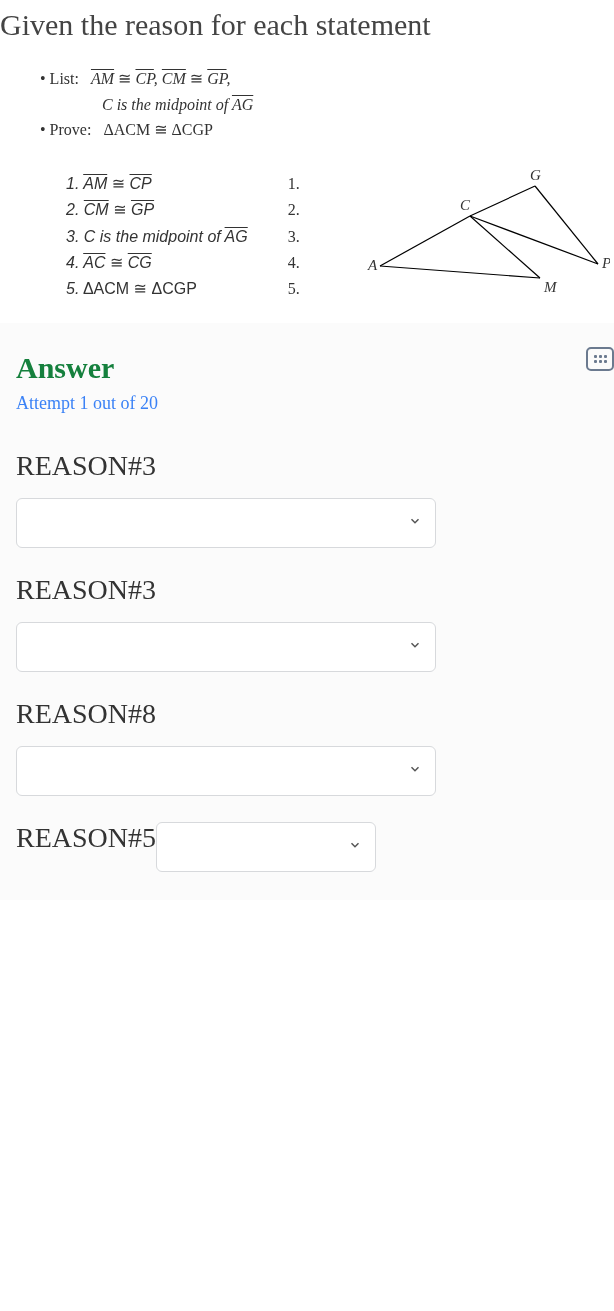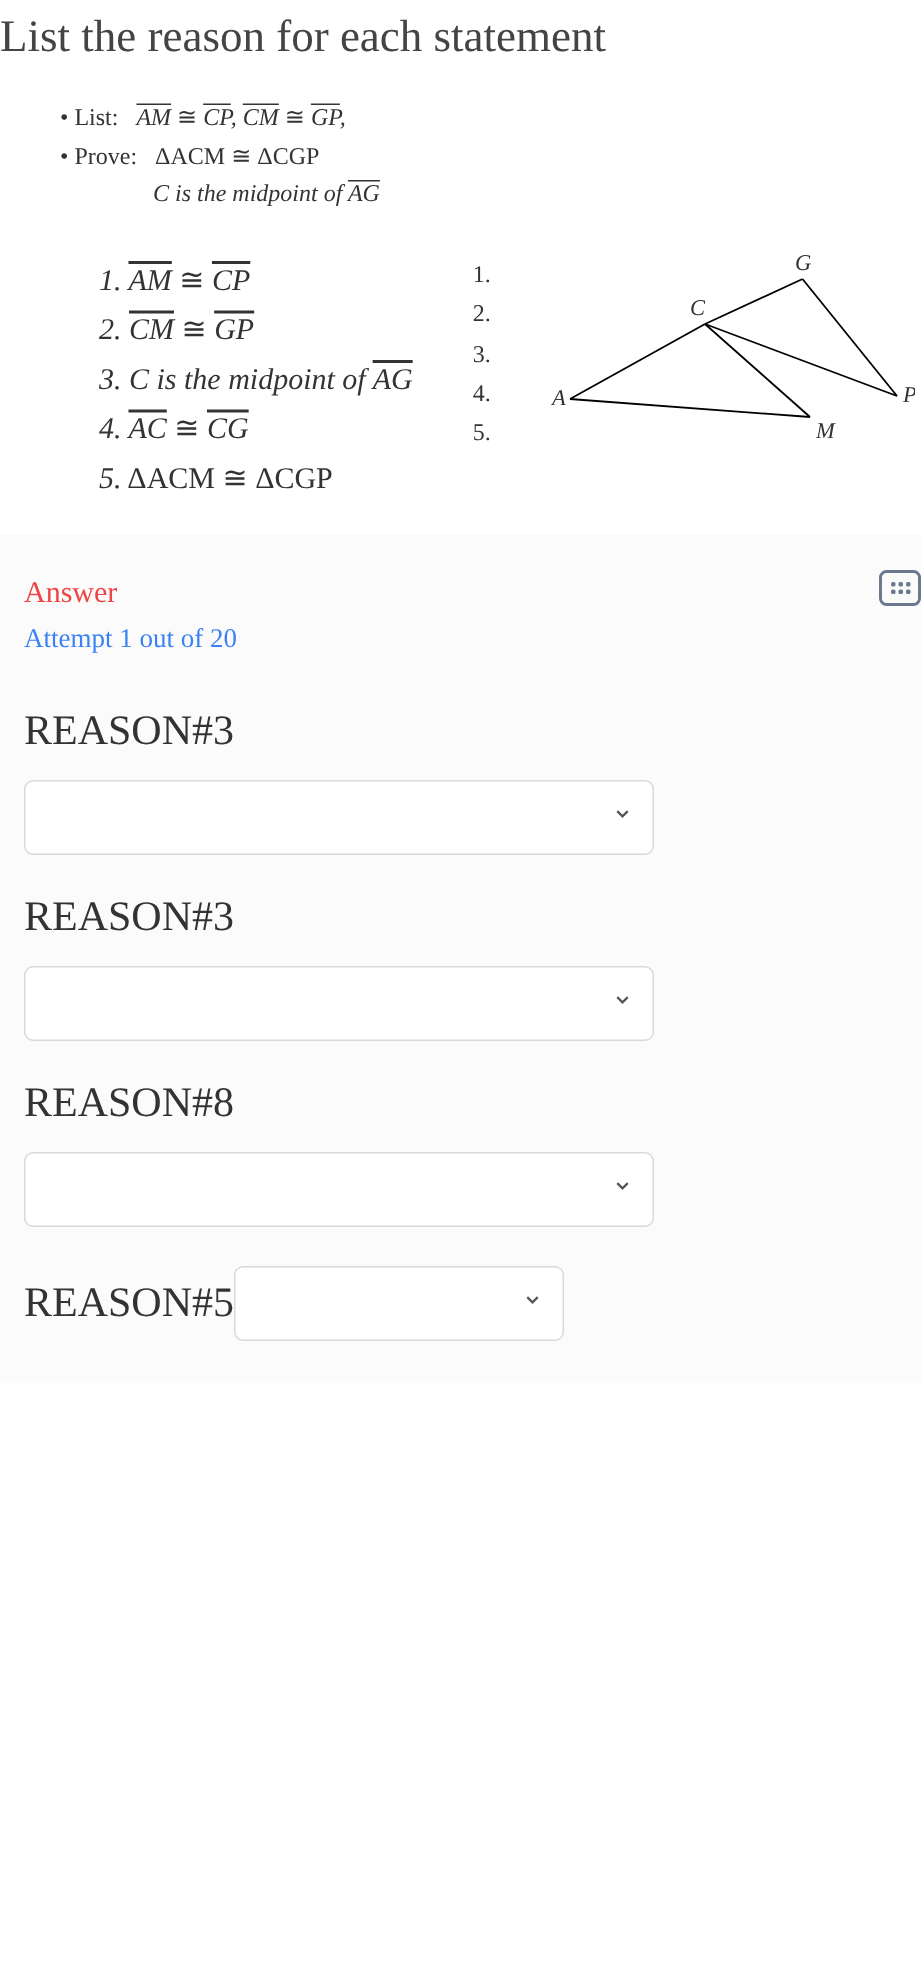--- a/index.html
+++ b/index.html
@@ -25,23 +25,23 @@
     font-style: italic;
     font-size: 16px;
     line-height: 1.6;
     margin-bottom: 28px;
   }
   .gp-row { display: flex; }
   .gp-label { font-style: normal; }
   .ovl { text-decoration: overline; font-style: italic; }
   .problem-body { display: flex; gap: 40px; }
   .statements {
-    font-family: Liberation Serif, serif;
+    font-family: Liberation Sans, sans-serif;
     font-style: italic;
-    font-size: 20px;
+    font-size: 16px;
     line-height: 1.65;
   }
   .statements .row { white-space: nowrap; }
   .numcol {
     font-style: normal;
     font-size: 16px;
     line-height: 1.65;
   }
   .diagram {
     position: absolute;
@@ -59,23 +59,23 @@
     padding: 28px 16px 28px 16px;
     position: relative;
   }
   .answer-head-row {
     display: flex;
     justify-content: space-between;
     align-items: center;
   }
   .answer-heading {
     font-family: Georgia, serif;
-    font-weight: normal;
-    font-size: 20px;
-    color: #ef4444;
+    font-weight: bold;
+    font-size: 30px;
+    color: #15803d;
   }
   .attempt {
     font-family: Georgia, serif;
     color: #3b82f6;
     font-size: 18px;
     margin-top: 8px;
     margin-bottom: 36px;
   }
   .reason-block { margin-bottom: 26px; }
   .reason-label {
@@ -103,21 +103,21 @@
   .chevron {
     position: absolute;
     right: 14px;
     top: 50%;
     transform: translateY(-50%);
     pointer-events: none;
     color: #555;
   }
   .inline-row {
     display: flex;
-    align-items: center;
+    align-items: flex-start;
   }
   .inline-row .reason-label { margin-bottom: 0; }
   .inline-row .select-wrap { width: 220px; }
   .keypad-icon {
     position: absolute;
     right: 0;
     top: 24px;
     width: 28px;
     height: 24px;
     border: 2px solid #6b7a8f;
@@ -133,37 +133,37 @@
     gap: 2px;
   }
   .keypad-icon .dots span {
     width: 3px; height: 3px; background: #6b7a8f; border-radius: 1px;
   }
   .upright { font-style: normal; }
 </style>
 </head>
 <body>
 
-<div class="title">List the reason for each statement</div>
+<div class="title">Given the reason for each statement</div>
 
 <div class="problem">
   <div style="position:relative;">
     <div class="given-prove">
       <div class="gp-row">
         <span class="gp-label">•&nbsp;<span>List:</span>&nbsp;&nbsp;&nbsp;</span>
         <span>
           <span class="ovl">AM</span><span class="upright"> ≅ </span><span class="ovl">CP</span><span>, </span><span class="ovl">CM</span><span class="upright"> ≅ </span><span class="ovl">GP</span><span>,</span>
         </span>
       </div>
+      <div class="gp-row" style="padding-left:62px;">
+        <span><span>C is the midpoint of </span><span class="ovl">AG</span></span>
+      </div>
       <div class="gp-row">
         <span class="gp-label">•&nbsp;<span>Prove:</span>&nbsp;&nbsp;&nbsp;</span>
         <span class="upright">ΔACM ≅ ΔCGP</span>
-      </div>
-      <div class="gp-row" style="padding-left:62px;">
-        <span><span>C is the midpoint of </span><span class="ovl">AG</span></span>
       </div>
     </div>
 
     <div class="problem-body">
       <div class="statements" style="padding-left:26px;">
         <div class="row"><span>1.</span> <span class="ovl">AM</span><span class="upright"> ≅ </span><span class="ovl">CP</span></div>
         <div class="row"><span>2.</span> <span class="ovl">CM</span><span class="upright"> ≅ </span><span class="ovl">GP</span></div>
         <div class="row"><span>3.</span><span> C is the midpoint of </span><span class="ovl">AG</span></div>
         <div class="row"><span>4.</span> <span class="ovl">AC</span><span class="upright"> ≅ </span><span class="ovl">CG</span></div>
         <div class="row upright"><span style="font-style:italic">5.</span> <span>ΔACM ≅ ΔCGP</span></div>

